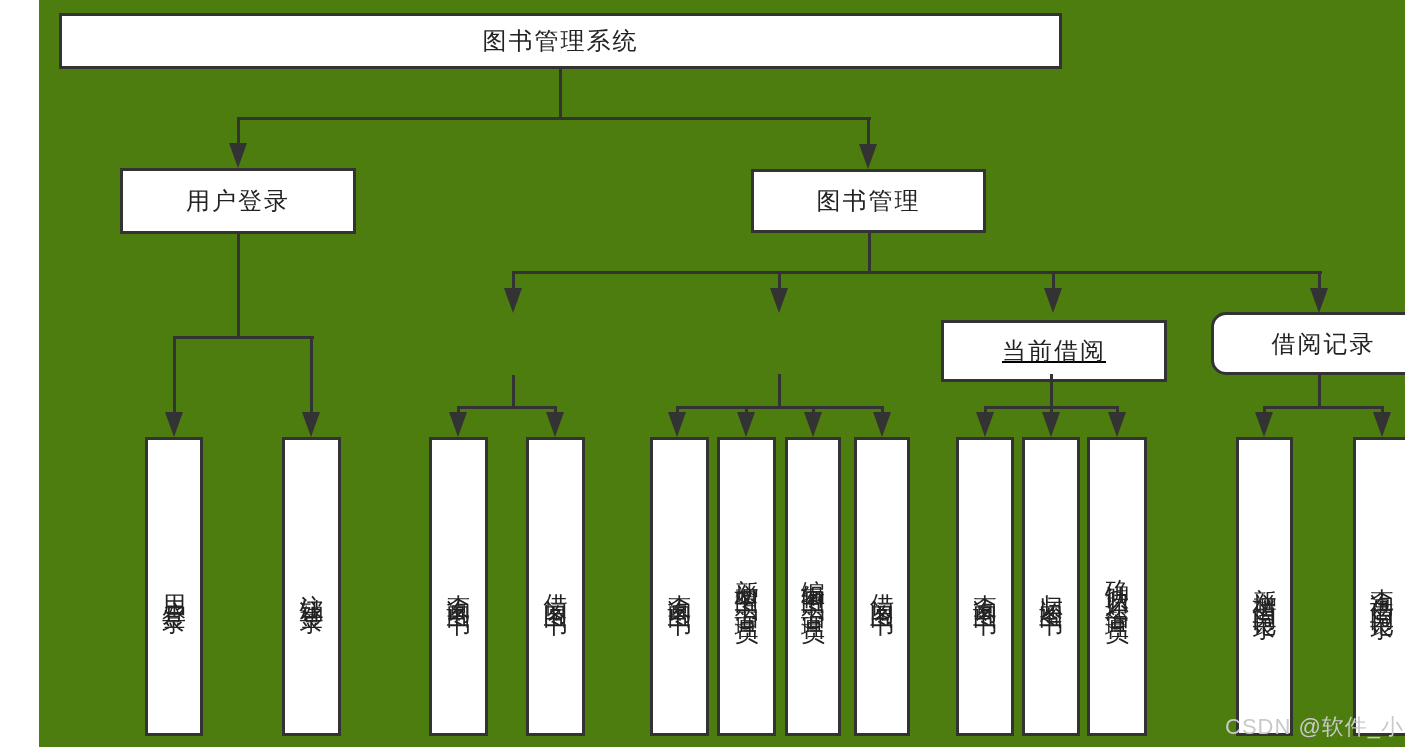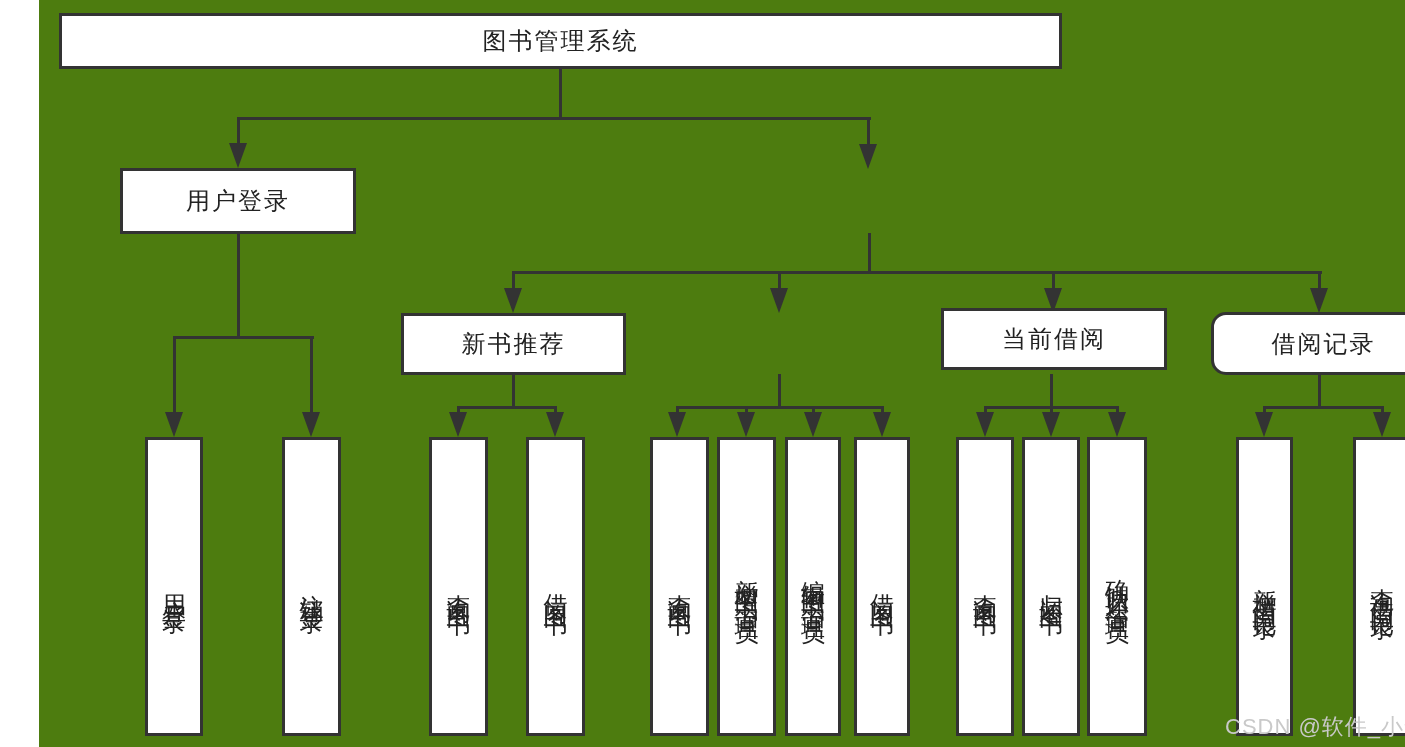--- a/index.html
+++ b/index.html
@@ -61,43 +61,43 @@
   <div class="line" style="left:520px;top:69px;width:3px;height:51px;"></div>
   <div class="line" style="left:198px;top:117px;width:634px;height:3px;"></div>
   <div class="line" style="left:198px;top:117px;width:3px;height:29px;"></div>
   <div class="arrow" style="left:190px;top:143px;"></div>
   <div class="line" style="left:828px;top:117px;width:3px;height:29px;"></div>
   <div class="arrow" style="left:820px;top:144px;"></div>
 
   <div class="box hbox" style="left:81px;top:168px;width:230px;height:60px;">
     <span>用户登录</span>
   </div>
+  <div class="box hbox" style="left:712px;top:169px;width:229px;height:58px;">
+    <span>图书管理</span>
+  </div>
 
   <div class="line" style="left:198px;top:234px;width:3px;height:105px;"></div>
   <div class="line" style="left:134px;top:336px;width:141px;height:3px;"></div>
   <div class="line" style="left:134px;top:336px;width:3px;height:78px;"></div>
   <div class="arrow" style="left:126px;top:412px;"></div>
   <div class="line" style="left:271px;top:336px;width:3px;height:78px;"></div>
   <div class="arrow" style="left:263px;top:412px;"></div>
 
   <div class="line" style="left:829px;top:233px;width:3px;height:40px;"></div>
   <div class="line" style="left:473px;top:271px;width:810px;height:3px;"></div>
   <div class="line" style="left:473px;top:271px;width:3px;height:20px;"></div>
   <div class="arrow" style="left:465px;top:288px;"></div>
   <div class="line" style="left:739px;top:271px;width:3px;height:20px;"></div>
   <div class="arrow" style="left:731px;top:288px;"></div>
   <div class="line" style="left:1013px;top:271px;width:3px;height:20px;"></div>
   <div class="arrow" style="left:1005px;top:288px;"></div>
   <div class="line" style="left:1279px;top:271px;width:3px;height:20px;"></div>
   <div class="arrow" style="left:1271px;top:288px;"></div>
 
-  <div class="box hbox" style="left:362px;top:313px;width:219px;height:56px;">
-    <span>新书推荐</span>
-  </div>
-  <div class="box hbox" style="left:902px;top:308px;width:220px;height:56px;">
+  <div class="box hbox" style="left:902px;top:320px;width:220px;height:56px;text-decoration:underline;">
     <span>当前借阅</span>
   </div>
   <div class="box hbox" style="left:1172px;top:312px;width:219px;height:57px;border-radius:15px;">
     <span>借阅记录</span>
   </div>
 
   <div class="line" style="left:473px;top:375px;width:3px;height:33px;"></div>
   <div class="line" style="left:418px;top:406px;width:100px;height:3px;"></div>
   <div class="line" style="left:418px;top:406px;width:3px;height:9px;"></div>
   <div class="arrow" style="left:410px;top:412px;"></div>

